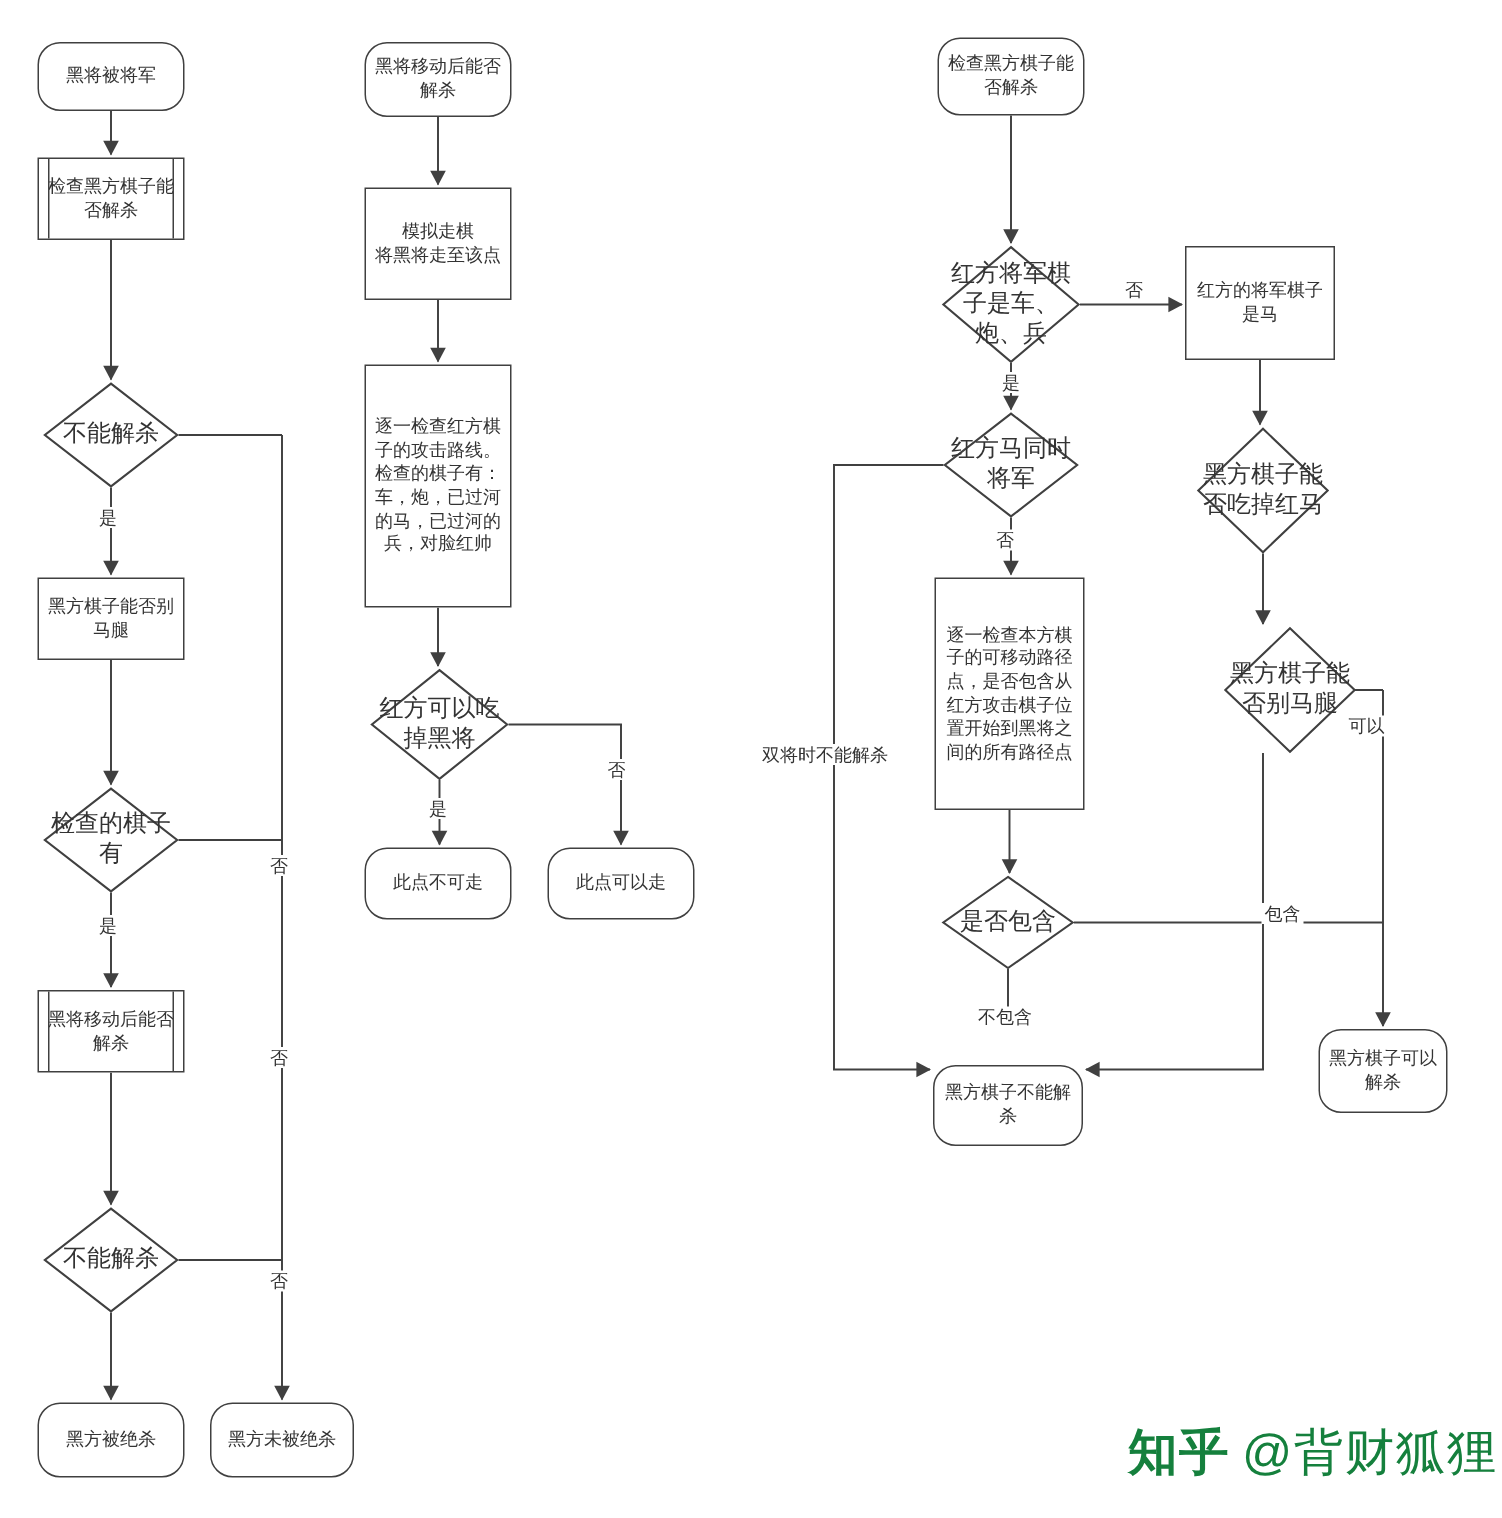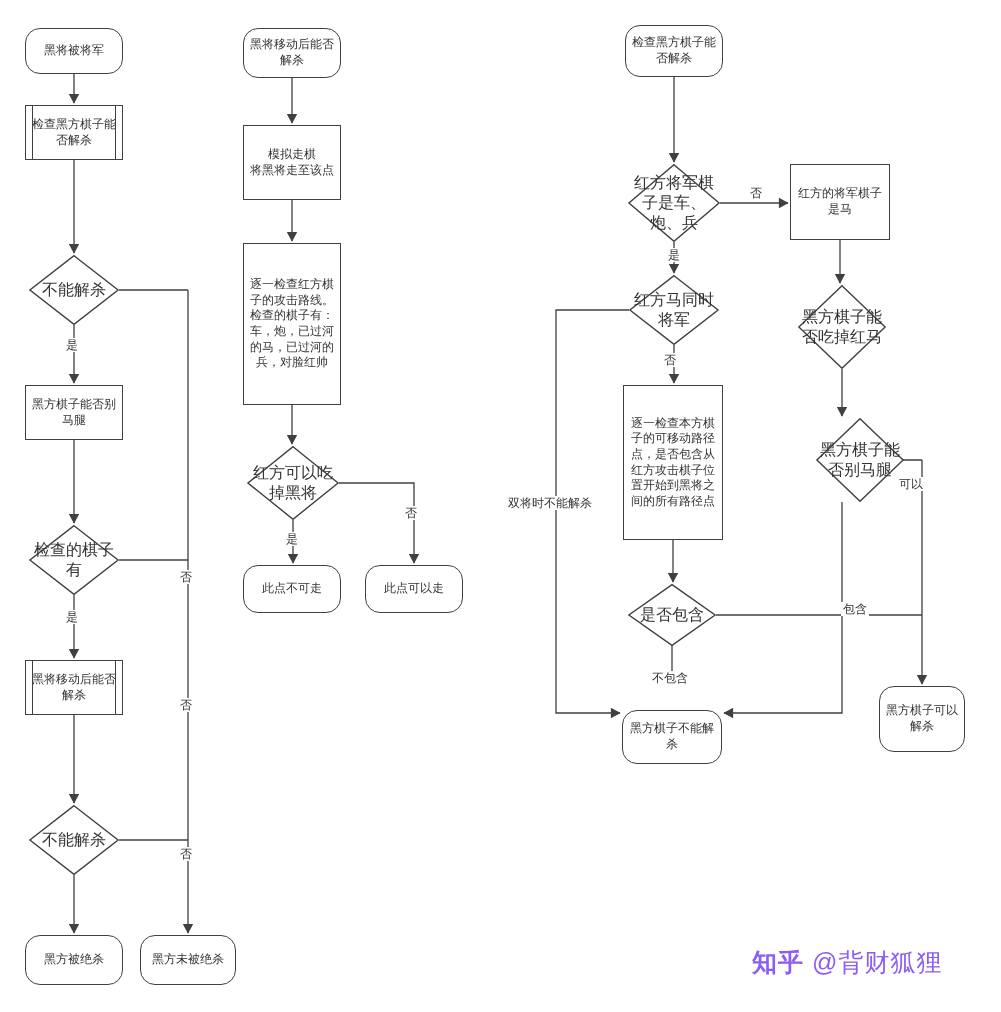--- a/index.html
+++ b/index.html
@@ -16,22 +16,22 @@
   .subprocess::before{left:6px}
   .subprocess::after{right:6px}
   .diamond{position:absolute;z-index:1;display:flex;align-items:center;justify-content:center;
         text-align:center;color:#333;font-size:16px;line-height:1.25}
   .diamond svg{position:absolute;left:0;top:0;width:100%;height:100%;overflow:visible}
   .diamond polygon{fill:#fff;stroke:#404040;stroke-width:1.4}
   .dlabel{position:relative;z-index:1;padding:0 4px}
   .elabel{position:absolute;z-index:2;font-size:12px;color:#333;background:#fff;
         padding:0 2px;line-height:1.2;white-space:nowrap}
   .prewrap{white-space:pre-line}
-  .watermark{position:absolute;z-index:2;left:752px;top:946px;font-size:25px;
-        color:#8b5cf6;letter-spacing:1px}
+  .watermark{position:absolute;z-index:2;left:752px;top:946px;font-size:33px;
+        color:#15803d;letter-spacing:1px}
   .watermark .brand{font-weight:700;margin-right:8px}
 </style>
 </head>
 <body>
 
 <div class="canvas">
 
   <svg id="edges" width="1001" height="1012">
     <defs>
       <marker id="arr" markerWidth="9" markerHeight="9" refX="7.5" refY="4.5" orient="auto">
@@ -159,21 +159,21 @@
     <span class="dlabel">黑方棋子能否吃掉红马</span>
   </div>
 
   <div class="diamond" style="left:816px;top:418px;width:88px;height:84px">
     <svg viewBox="0 0 100 100" preserveAspectRatio="none">
       <polygon points="50,1 99,50 50,99 1,50" vector-effect="non-scaling-stroke"></polygon>
       </svg>
     <span class="dlabel">黑方棋子能否别马腿</span>
   </div>
 
-  <div class="node rounded" style="left:879px;top:686px;width:86px;height:66px">黑方棋子可以解杀</div>
+  <div class="node rounded" style="left:879px;top:686px;width:86px;height:56px">黑方棋子可以解杀</div>
 
   <span class="elabel" style="left:64px;top:338px">是</span>
   <span class="elabel" style="left:64px;top:610px">是</span>
   <span class="elabel" style="left:178px;top:570px">否</span>
   <span class="elabel" style="left:178px;top:698px">否</span>
   <span class="elabel" style="left:178px;top:847px">否</span>
   <span class="elabel" style="left:284px;top:532px">是</span>
   <span class="elabel" style="left:403px;top:506px">否</span>
   <span class="elabel" style="left:748px;top:186px">否</span>
   <span class="elabel" style="left:666px;top:248px">是</span>

